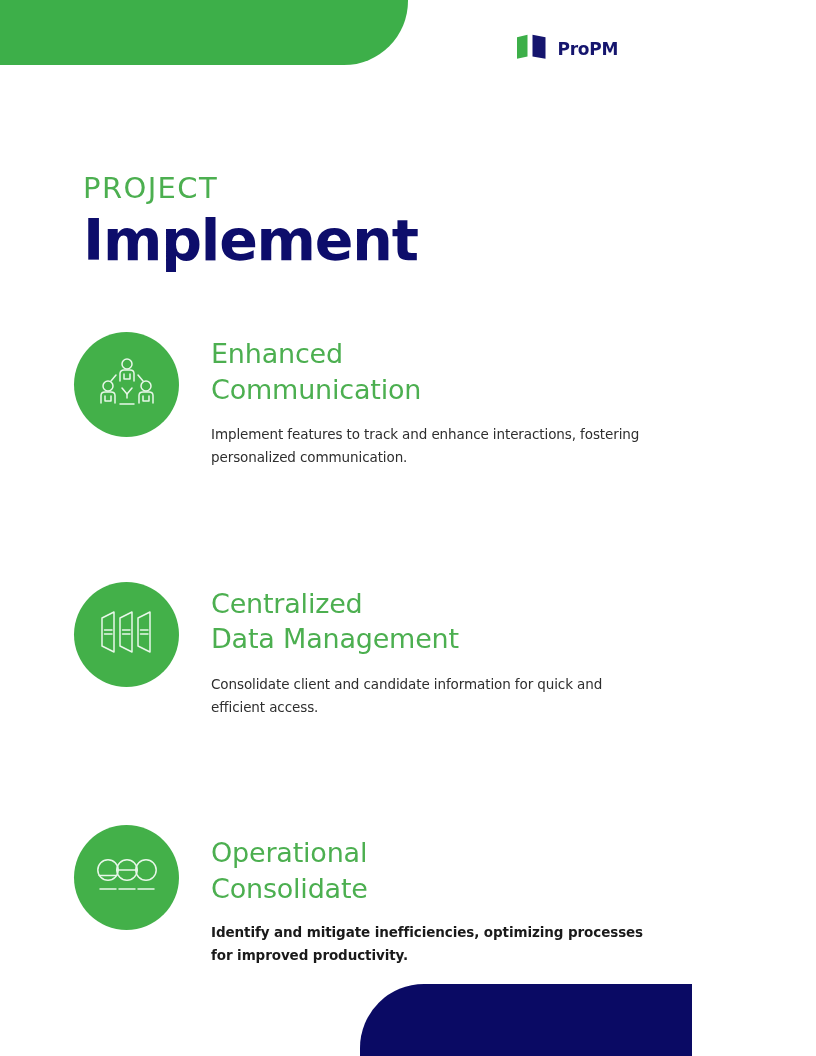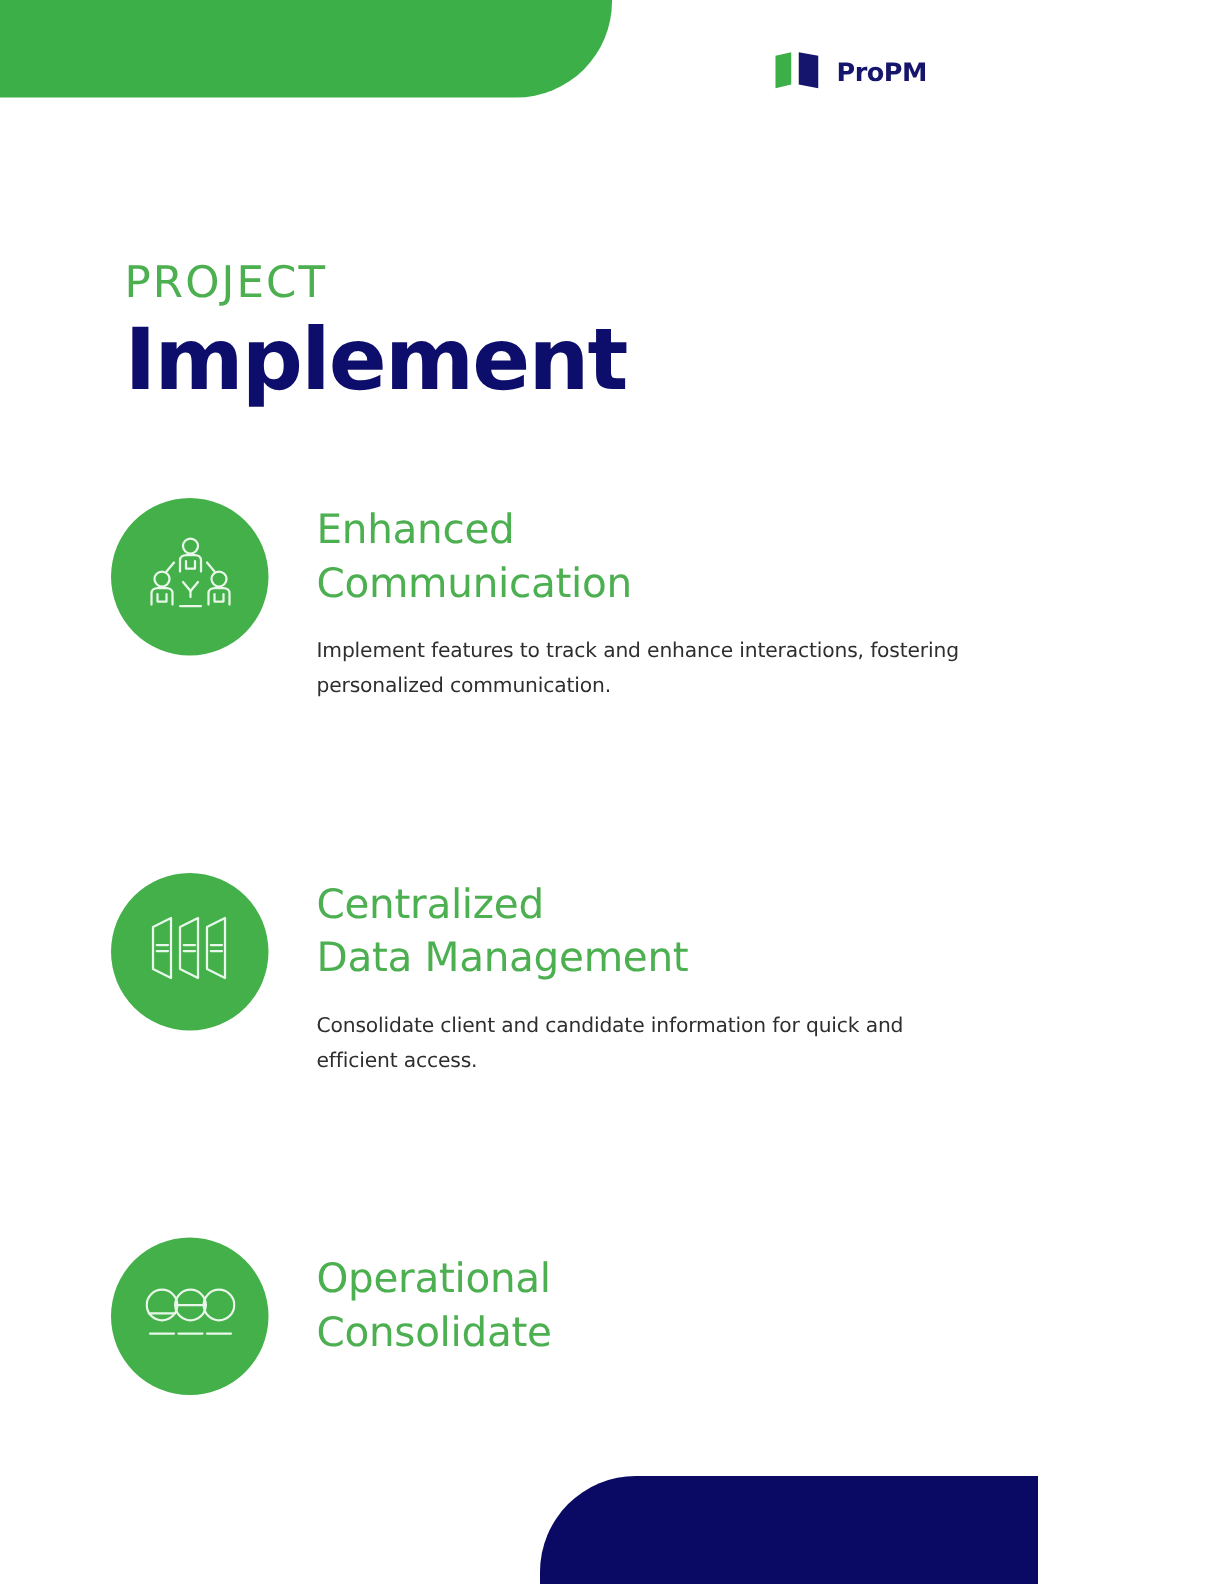--- a/index.html
+++ b/index.html
@@ -249,17 +249,18 @@
             <path d="M22 34 H38"></path>
             <path d="M41 34 H57"></path>
           </svg>
         </span>
       </div>
       <div class="objective-text">
         <h2 class="objective-title">
           <span>Operational</span><br>
           <span>Consolidate</span>
         </h2>
+        <p class="objective-desc bold">Identify and mitigate inefficiencies, optimizing processes for improved productivity.</p>
       </div>
     </div>
 
   </div>
 </div>
 
 </body></html>

